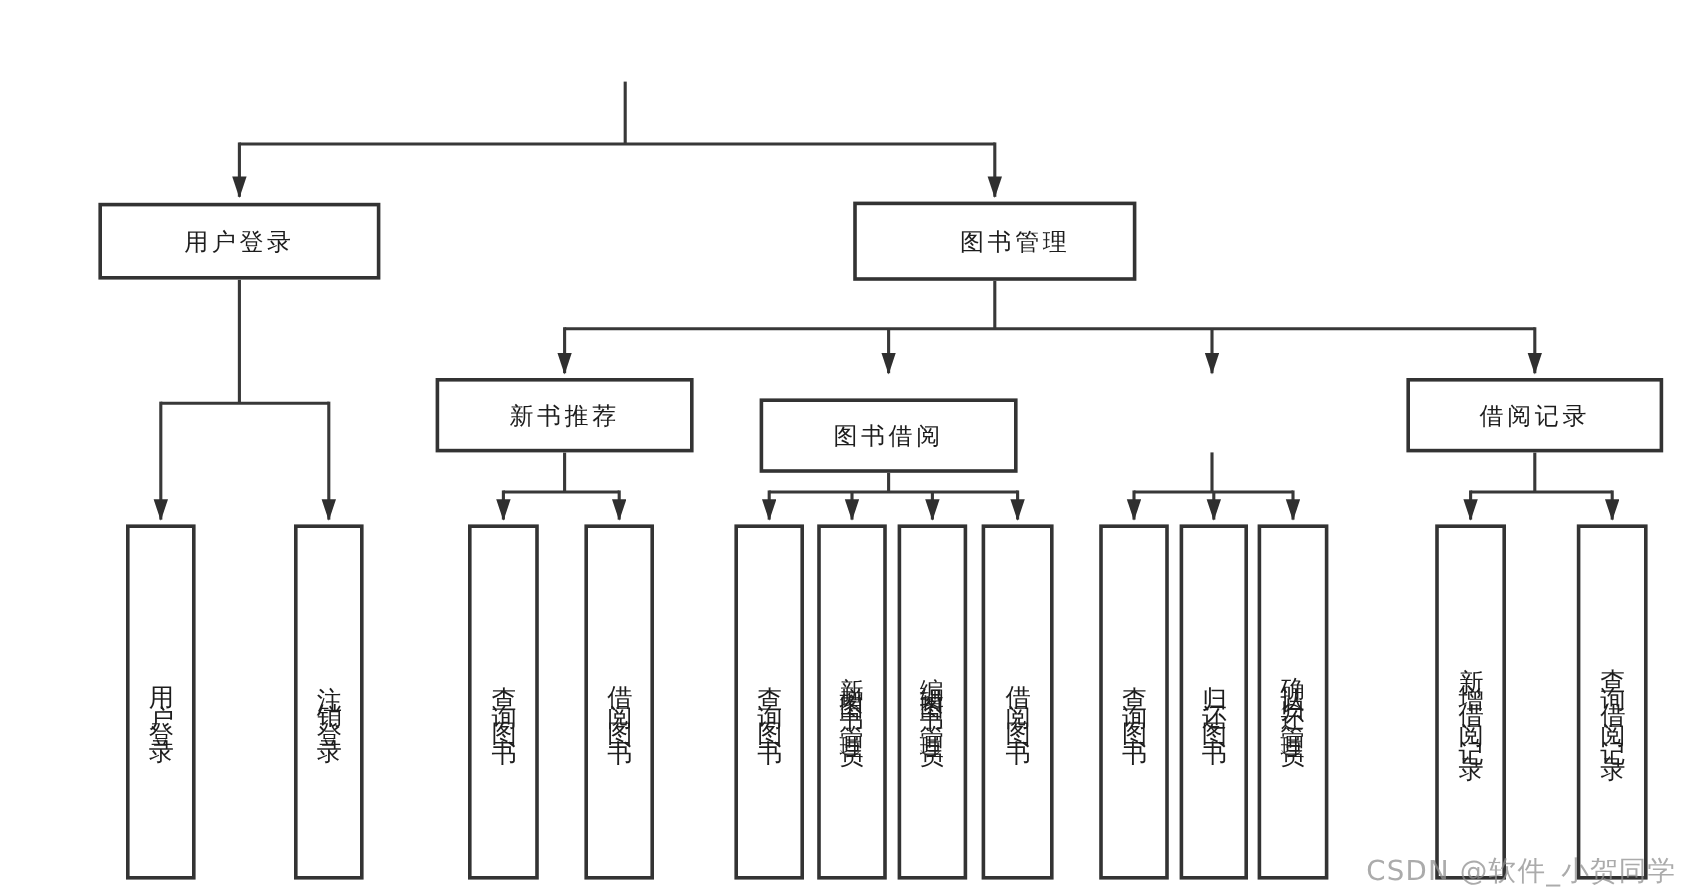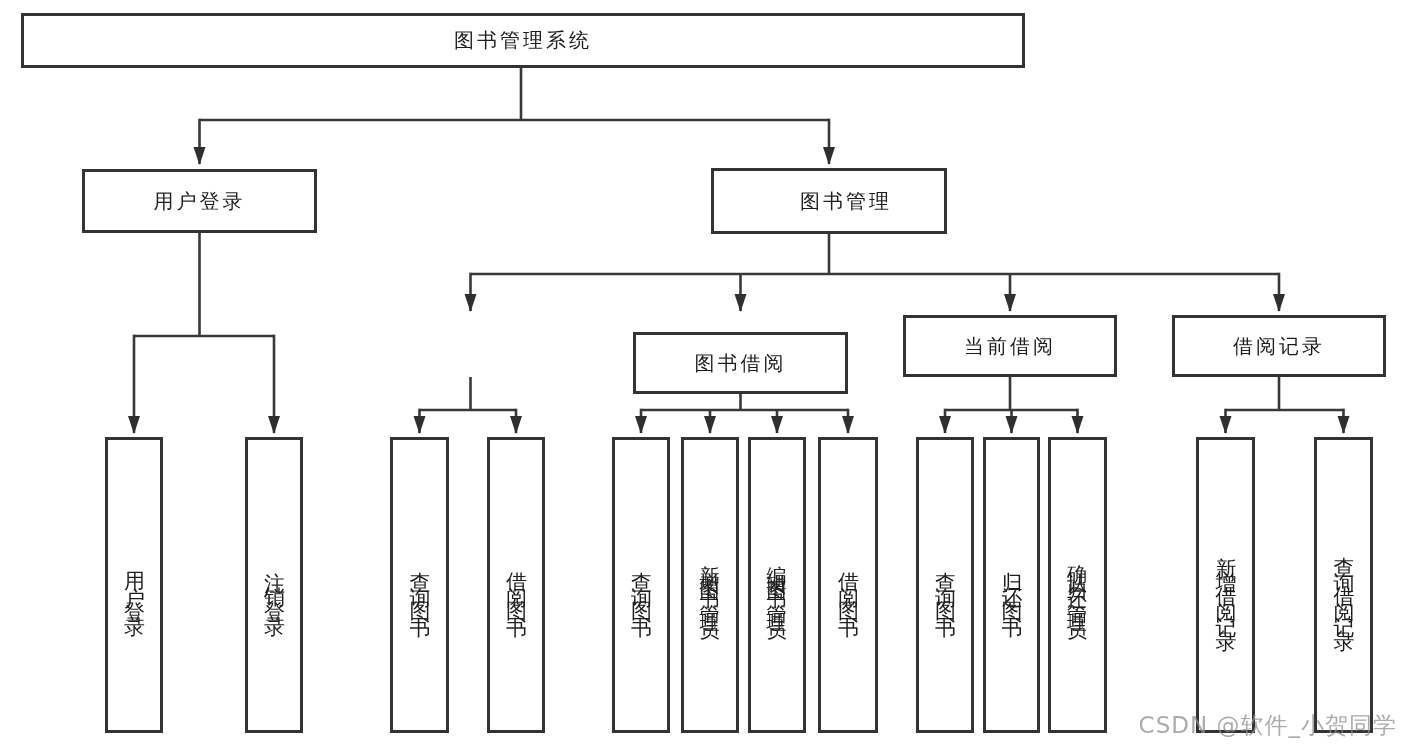--- a/index.html
+++ b/index.html
@@ -100,36 +100,33 @@
       <path d="M1011.5,410 V433" marker-end="url(#arrow)"></path>
       <path d="M1077.5,408.7 V433" marker-end="url(#arrow)"></path>
 
       <path d="M1279,377 V410"></path>
       <path d="M1225.5,410 H1343.5"></path>
       <path d="M1225.5,408.7 V433" marker-end="url(#arrow)"></path>
       <path d="M1343.5,408.7 V433" marker-end="url(#arrow)"></path>
     </g>
   </svg>
 
-  <div class="node hbox" style="left:21px; top:13px; width:1004px; height:55px; border-width:3px;">
-    <span>图书管理系统</span>
-  </div>
 
   <div class="node hbox" style="left:82px; top:169px; width:235px; height:64px;">
     <span>用户登录</span>
   </div>
   <div class="node hbox" style="left:711px; top:168px; width:236px; height:66px;padding-left:34px;">
     <span>图书管理</span>
   </div>
 
+  <div class="node hbox" style="left:363px; top:315px; width:215px; height:62px;">
+    <span>新书推荐</span>
+  </div>
   <div class="node hbox" style="left:633px; top:332px; width:215px; height:62px;">
     <span>图书借阅</span>
-  </div>
-  <div class="node hbox" style="left:903px; top:315px; width:214px; height:62px;">
-    <span>当前借阅</span>
   </div>
   <div class="node hbox" style="left:1172px; top:315px; width:214px; height:62px;text-align:right;">
     <span>借阅记录</span>
   </div>
 
   <div class="node vbox" style="left:105px; top:437px; width:58px; height:296px;">
     <span class="vtext">用户登录</span>
   </div>
   <div class="node vbox" style="left:245px; top:437px; width:58px; height:296px;">
     <span class="vtext">注销登录</span>

